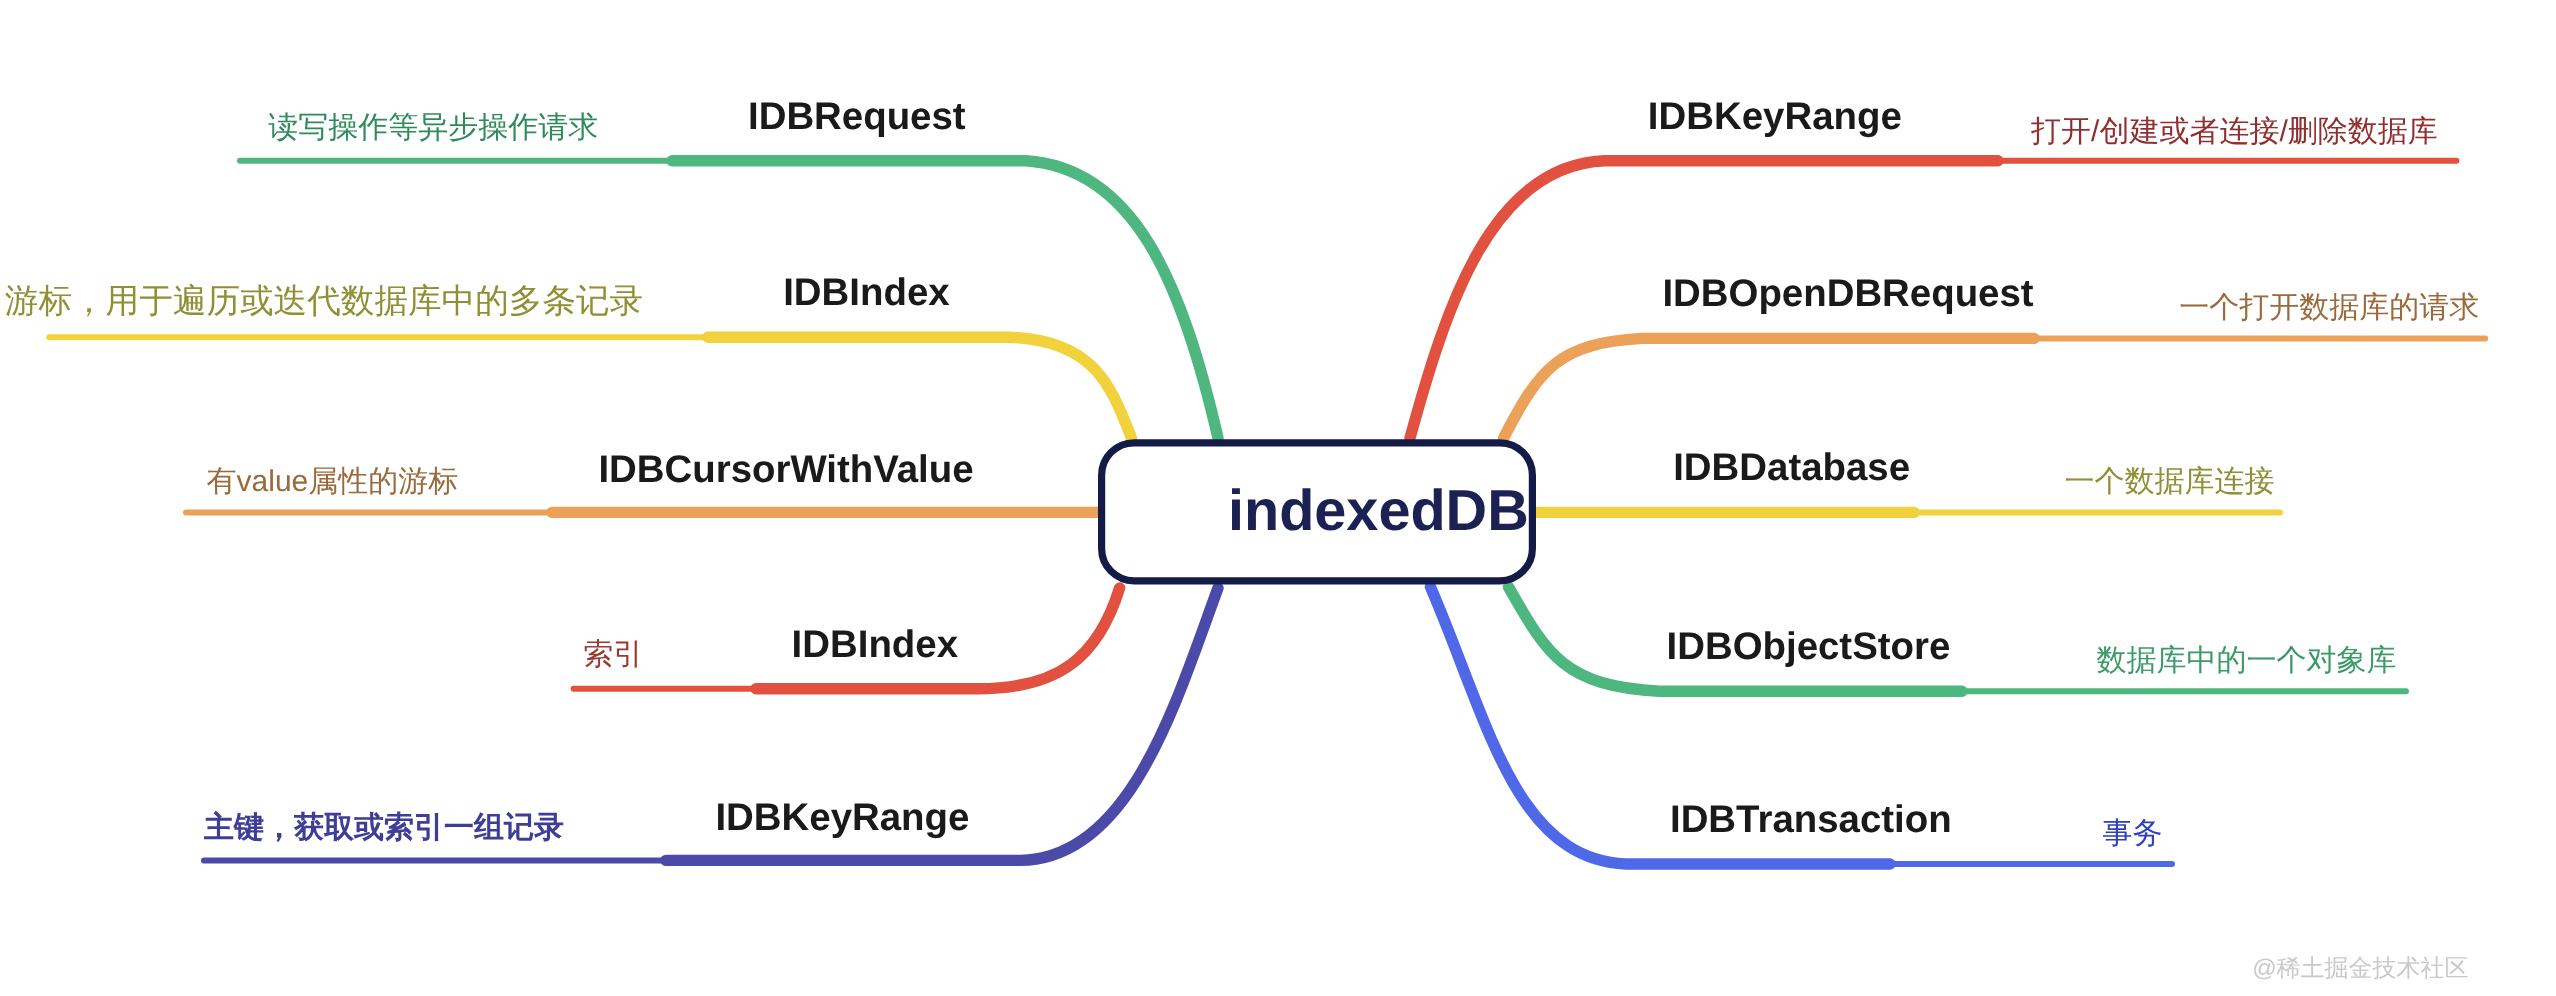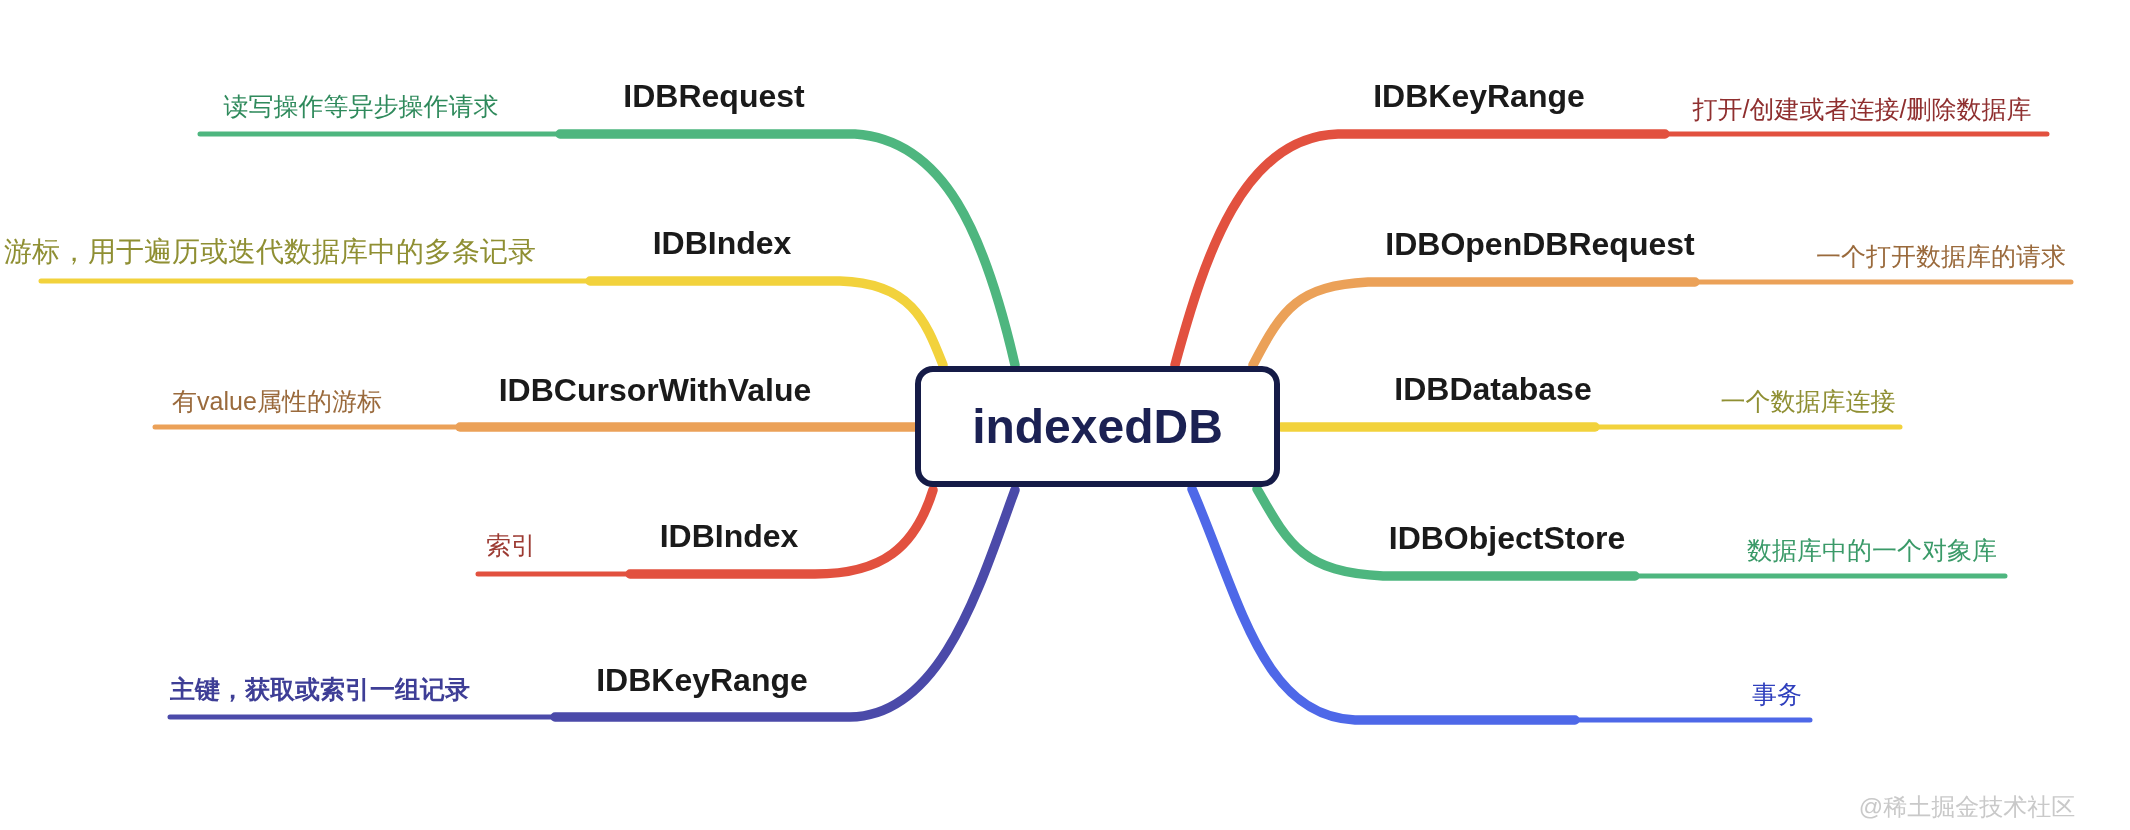--- a/index.html
+++ b/index.html
@@ -28,32 +28,32 @@
   }
   .note{font-size:25px;}
   .note.small{font-size:28px;font-family:Liberation Mono, monospace;}
   #center-node{
     position:absolute;
     left:915px;top:366px;
     width:365px;height:121px;
     box-sizing:border-box;
     background:#ffffff;
     border:6px solid #151b47;
-    border-radius:18px;
-    display:flex;align-items:center;justify-content:center;
+    border-radius:30px;
+    display:flex;align-items:center;justify-content:flex-end;
   }
   #center-node .center-text{
     font-size:48px;
     font-weight:bold;
   }
   #watermark{
     position:absolute;
     transform:translate(-50%,-50%);
     left:1967px;top:807px;
-    font-size:24px;
+    font-size:20px;
     color:#c9c9c9;
     white-space:nowrap;
   }
 </style>
 </head>
 <body>
 
 <div id="canvas">
 
   <svg id="edges" viewBox="0 0 2130 830">
@@ -102,20 +102,21 @@
   <div class="lbl note" style="left: 361px; top: 107px; color: rgb(47, 138, 92);">读写操作等异步操作请求</div>
   <div class="lbl note small" style="left: 270px; top: 254px; color: rgb(143, 143, 51);">游标，用于遍历或迭代数据库中的多条记录</div>
   <div class="lbl note" style="left: 277px; top: 402px; color: rgb(154, 106, 60);">有value属性的游标</div>
   <div class="lbl note" style="left: 511px; top: 546px; color: rgb(156, 58, 50);">索引</div>
   <div class="lbl note" style="left: 320px; top: 690px; color: rgb(62, 62, 150); font-weight: bold;">主键，获取或索引一组记录</div>
 
   <div class="lbl title" style="left:1479px;top:97px">IDBKeyRange</div>
   <div class="lbl title" style="left:1540px;top:245px">IDBOpenDBRequest</div>
   <div class="lbl title" style="left:1493px;top:390px">IDBDatabase</div>
   <div class="lbl title" style="left:1507px;top:539px">IDBObjectStore</div>
+  <div class="lbl title" style="left:1509px;top:683px">IDBTransaction</div>
 
   <div class="lbl note" style="left: 1862px; top: 110px; color: rgb(143, 47, 47);">打开/创建或者连接/删除数据库</div>
   <div class="lbl note" style="left: 1941px; top: 257px; color: rgb(154, 106, 60);">一个打开数据库的请求</div>
   <div class="lbl note" style="left: 1808px; top: 402px; color: rgb(143, 143, 51);">一个数据库连接</div>
   <div class="lbl note" style="left: 1872px; top: 551px; color: rgb(58, 154, 104);">数据库中的一个对象库</div>
   <div class="lbl note" style="left: 1777px; top: 695px; color: rgb(47, 63, 189);">事务</div>
 
   <div id="watermark">@稀土掘金技术社区</div>
 
 </div>

